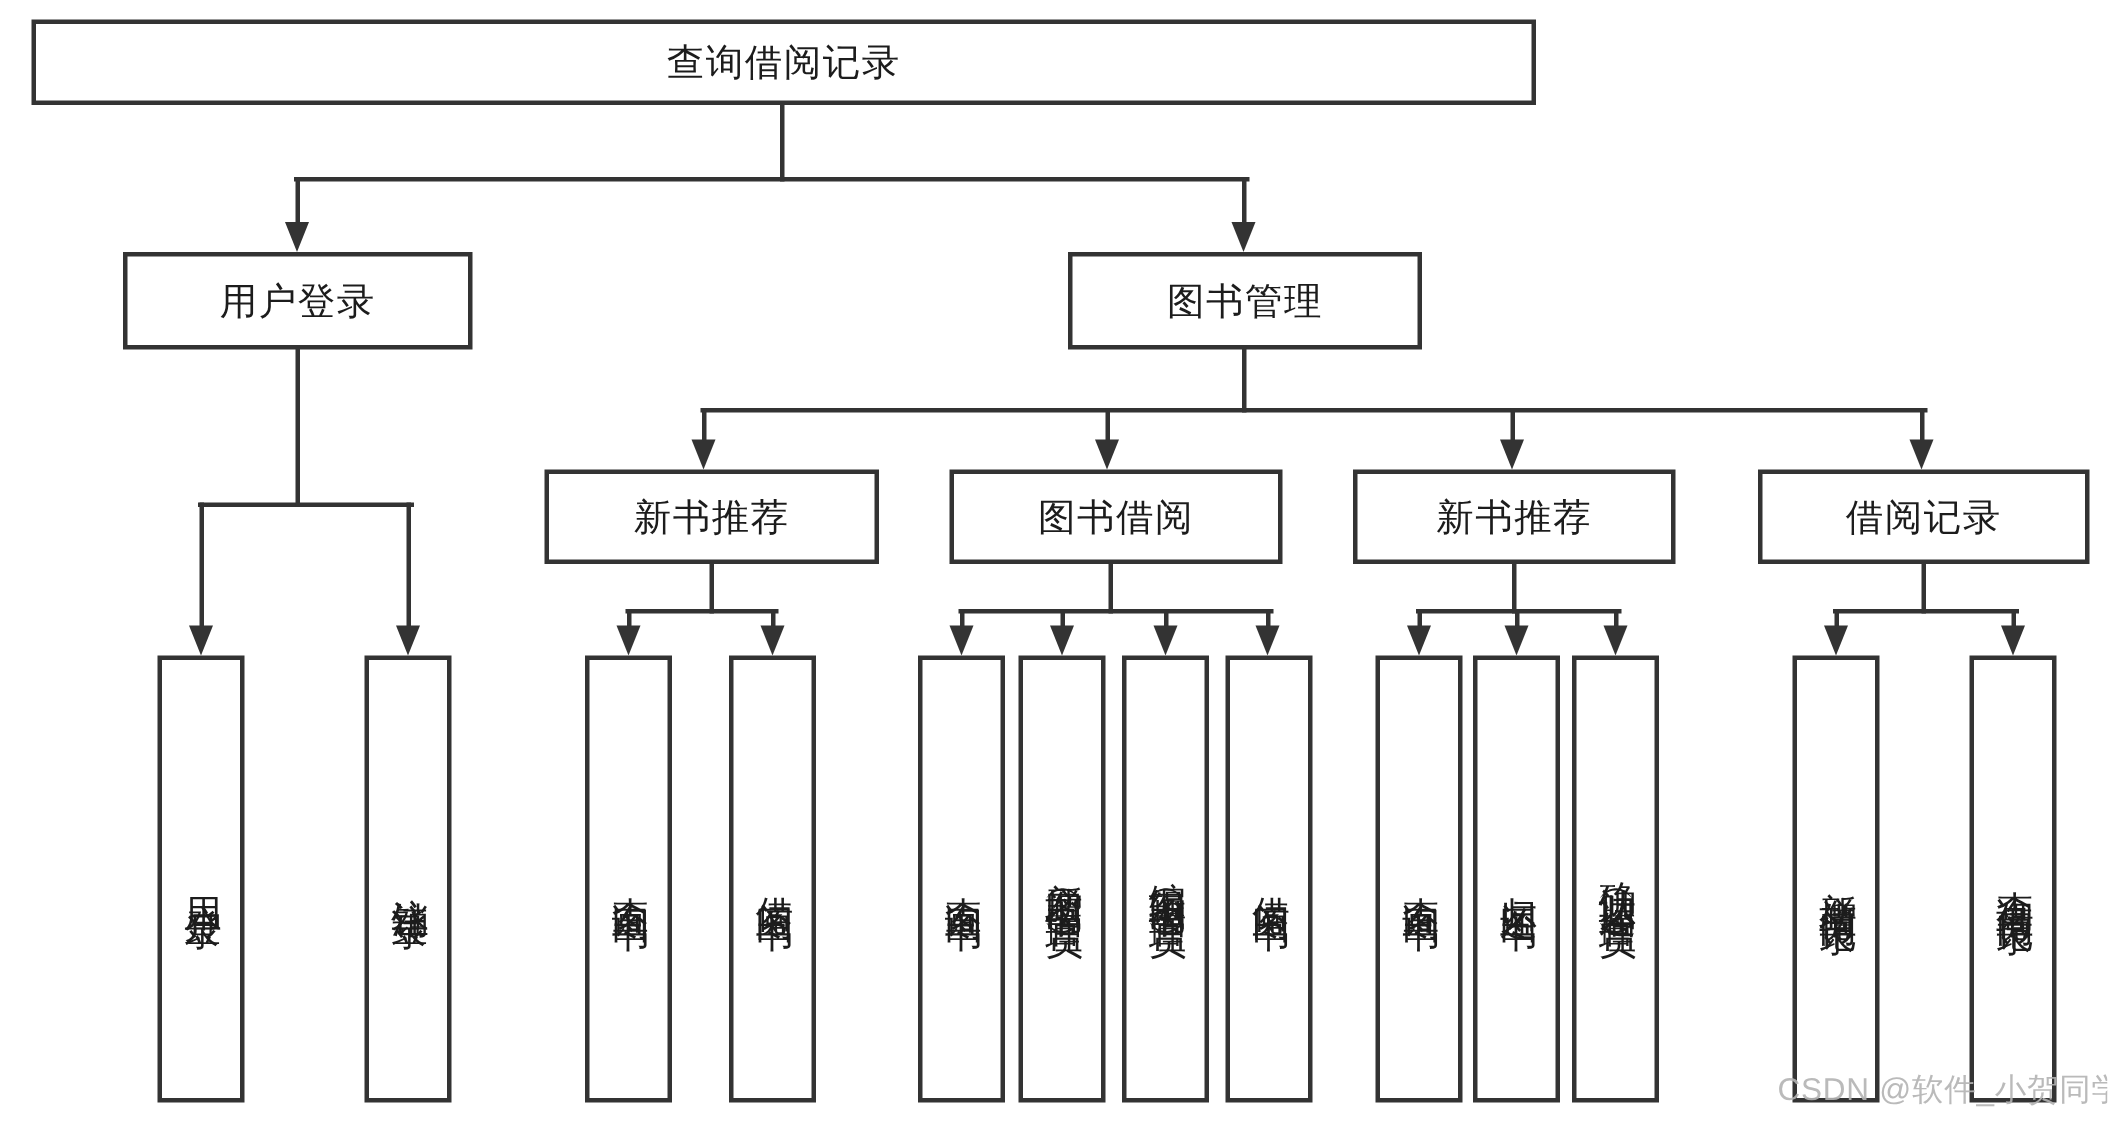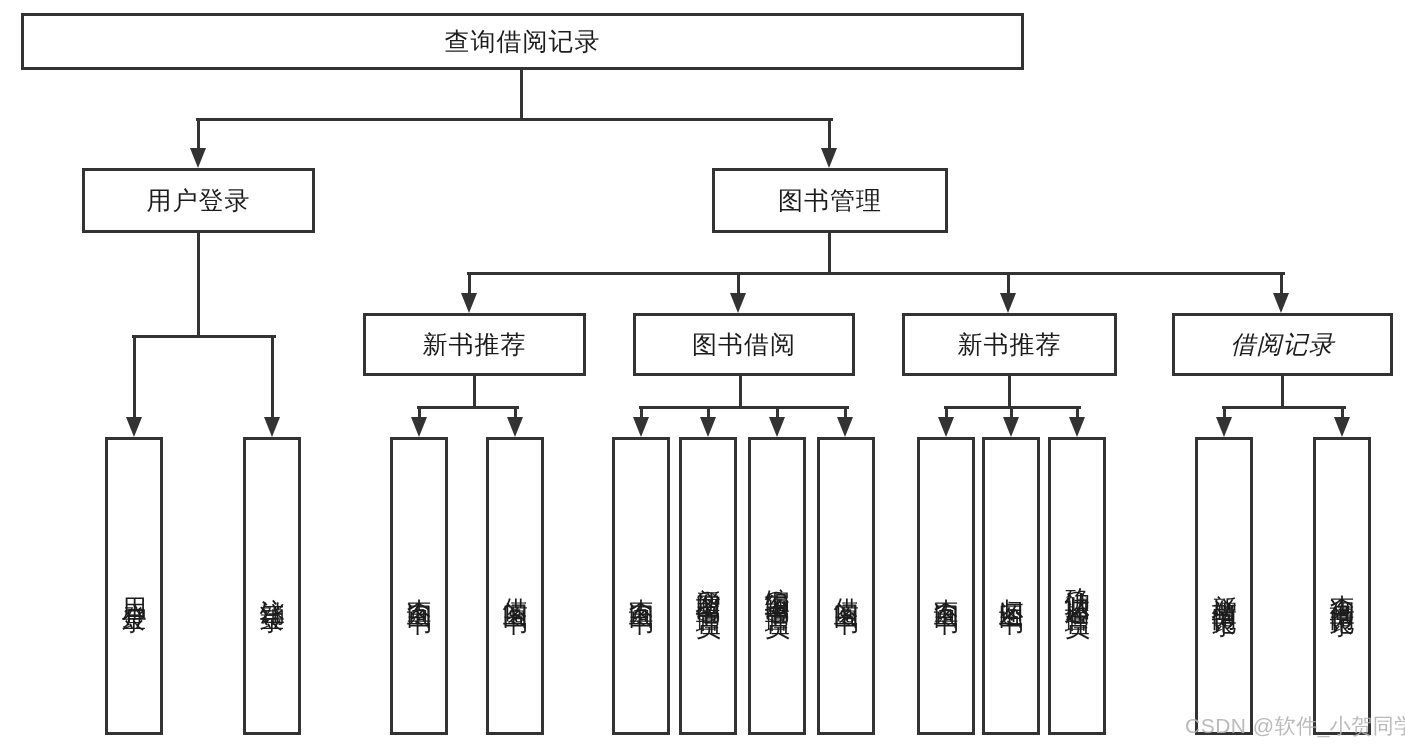--- a/index.html
+++ b/index.html
@@ -11,21 +11,21 @@
     position:absolute;box-sizing:border-box;border:3px solid #333333;background:#ffffff;
     display:flex;align-items:center;justify-content:center;
   }
   .hnode{font-size:25px;letter-spacing:1px;white-space:nowrap;}
   #root{left:21px;top:13px;width:1003px;height:57px;}
   #n-ul{left:82px;top:168px;width:233px;height:65px;}
   #n-bm{left:712px;top:168px;width:236px;height:65px;}
   #n-nb{left:363px;top:313px;width:223px;height:63px;}
   #n-bb{left:633px;top:313px;width:222px;height:63px;align-items:center;}
   #n-cb{left:902px;top:313px;width:215px;height:63px;}
-  #n-br{left:1172px;top:313px;width:221px;height:63px;font-style:italic;}
+  #n-br{left:1172px;top:313px;width:221px;height:63px;}
   .leaf{top:437px;width:58px;height:298px;}
   .vtext{
     writing-mode:vertical-rl;text-orientation:mixed;
     font-size:25px;letter-spacing:4px;line-height:1.1;white-space:nowrap;
   }
   #l1{left:105px}#l2{left:243px}#l3{left:390px}#l4{left:486px}#l5{left:612px}
   #l6{left:679px}#l7{left:748px}#l8{left:817px}#l9{left:917px}#l10{left:982px}
   #l11{left:1048px}#l12{left:1195px}#l13{left:1313px}
   .hline,.vline{position:absolute;background:#333333;}
   .hline{height:3px;}

